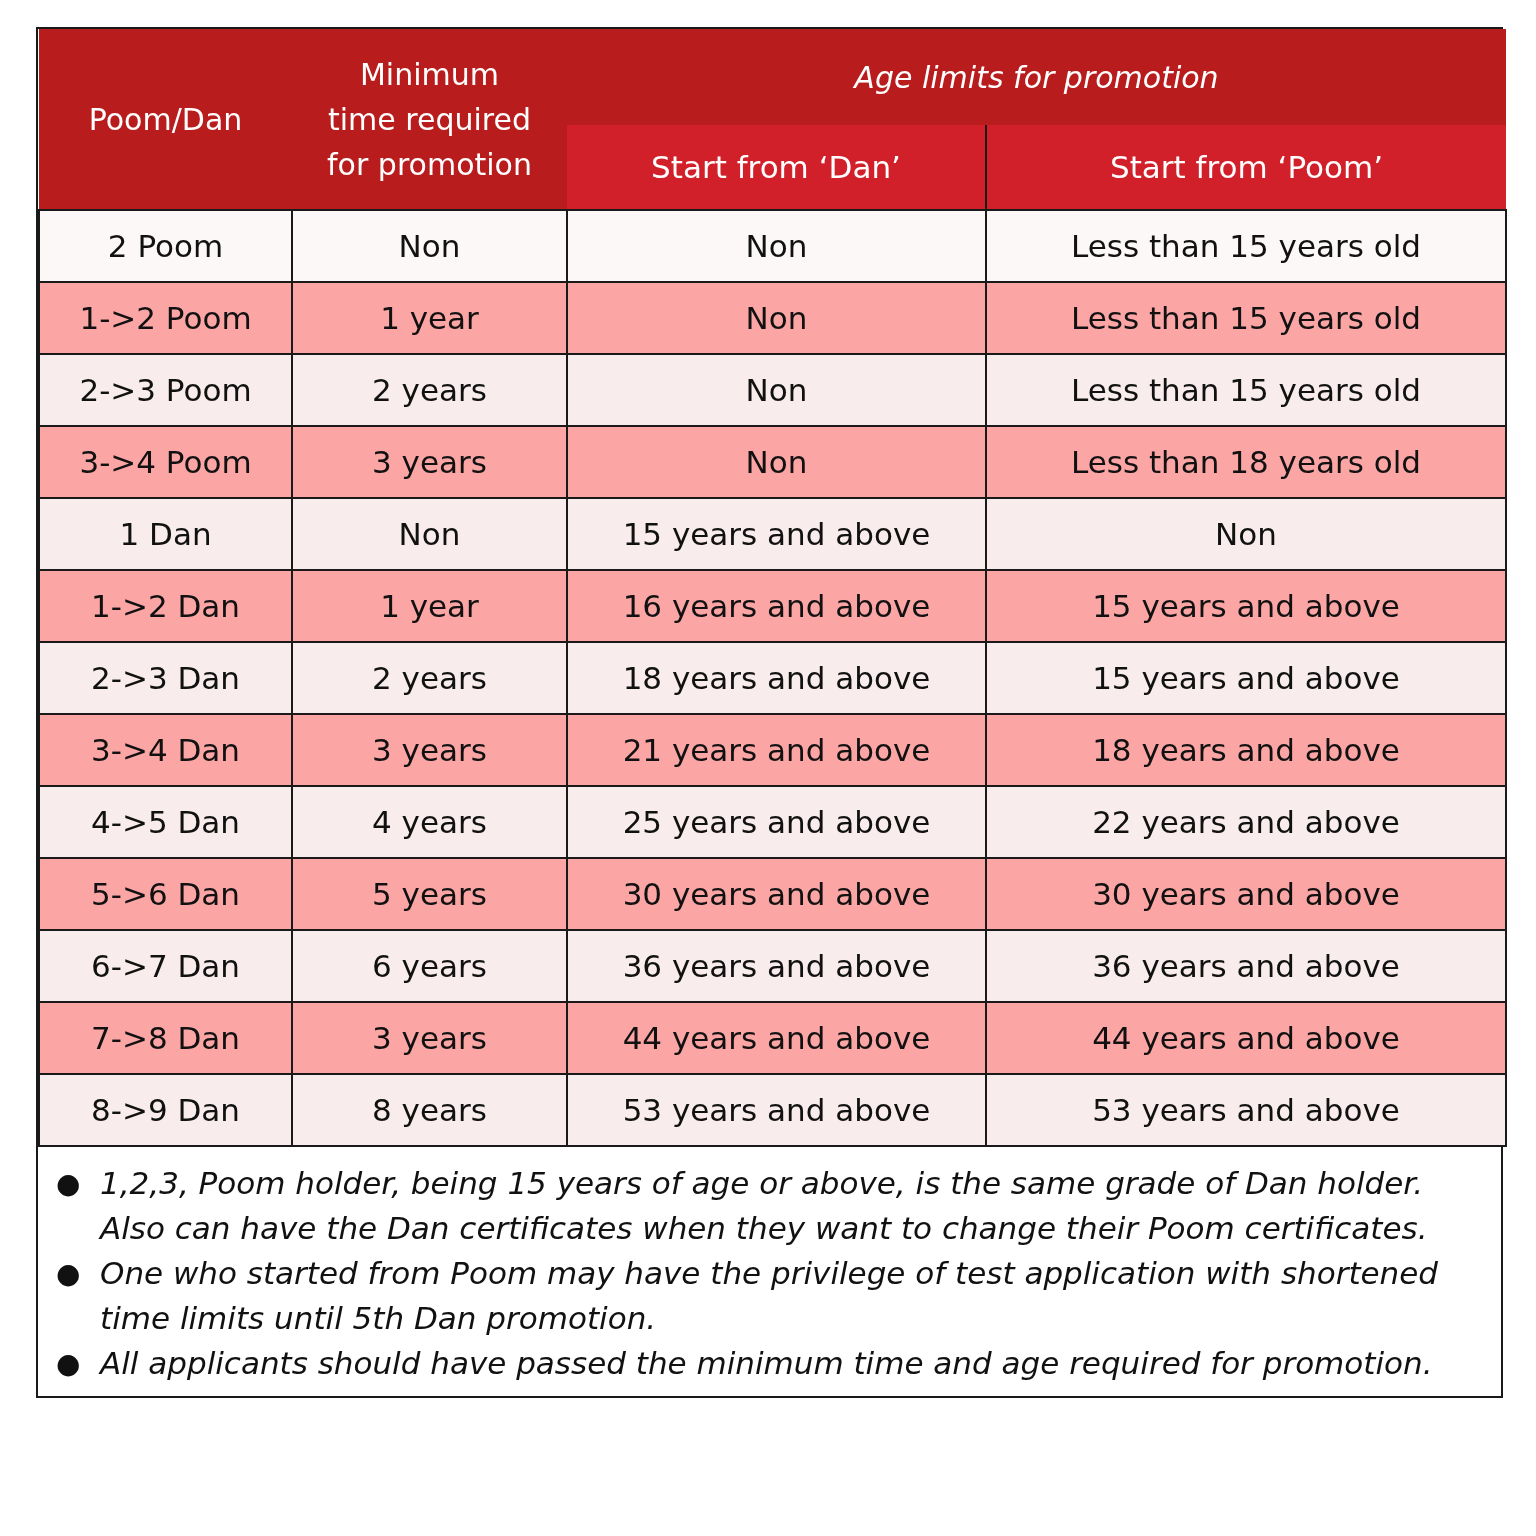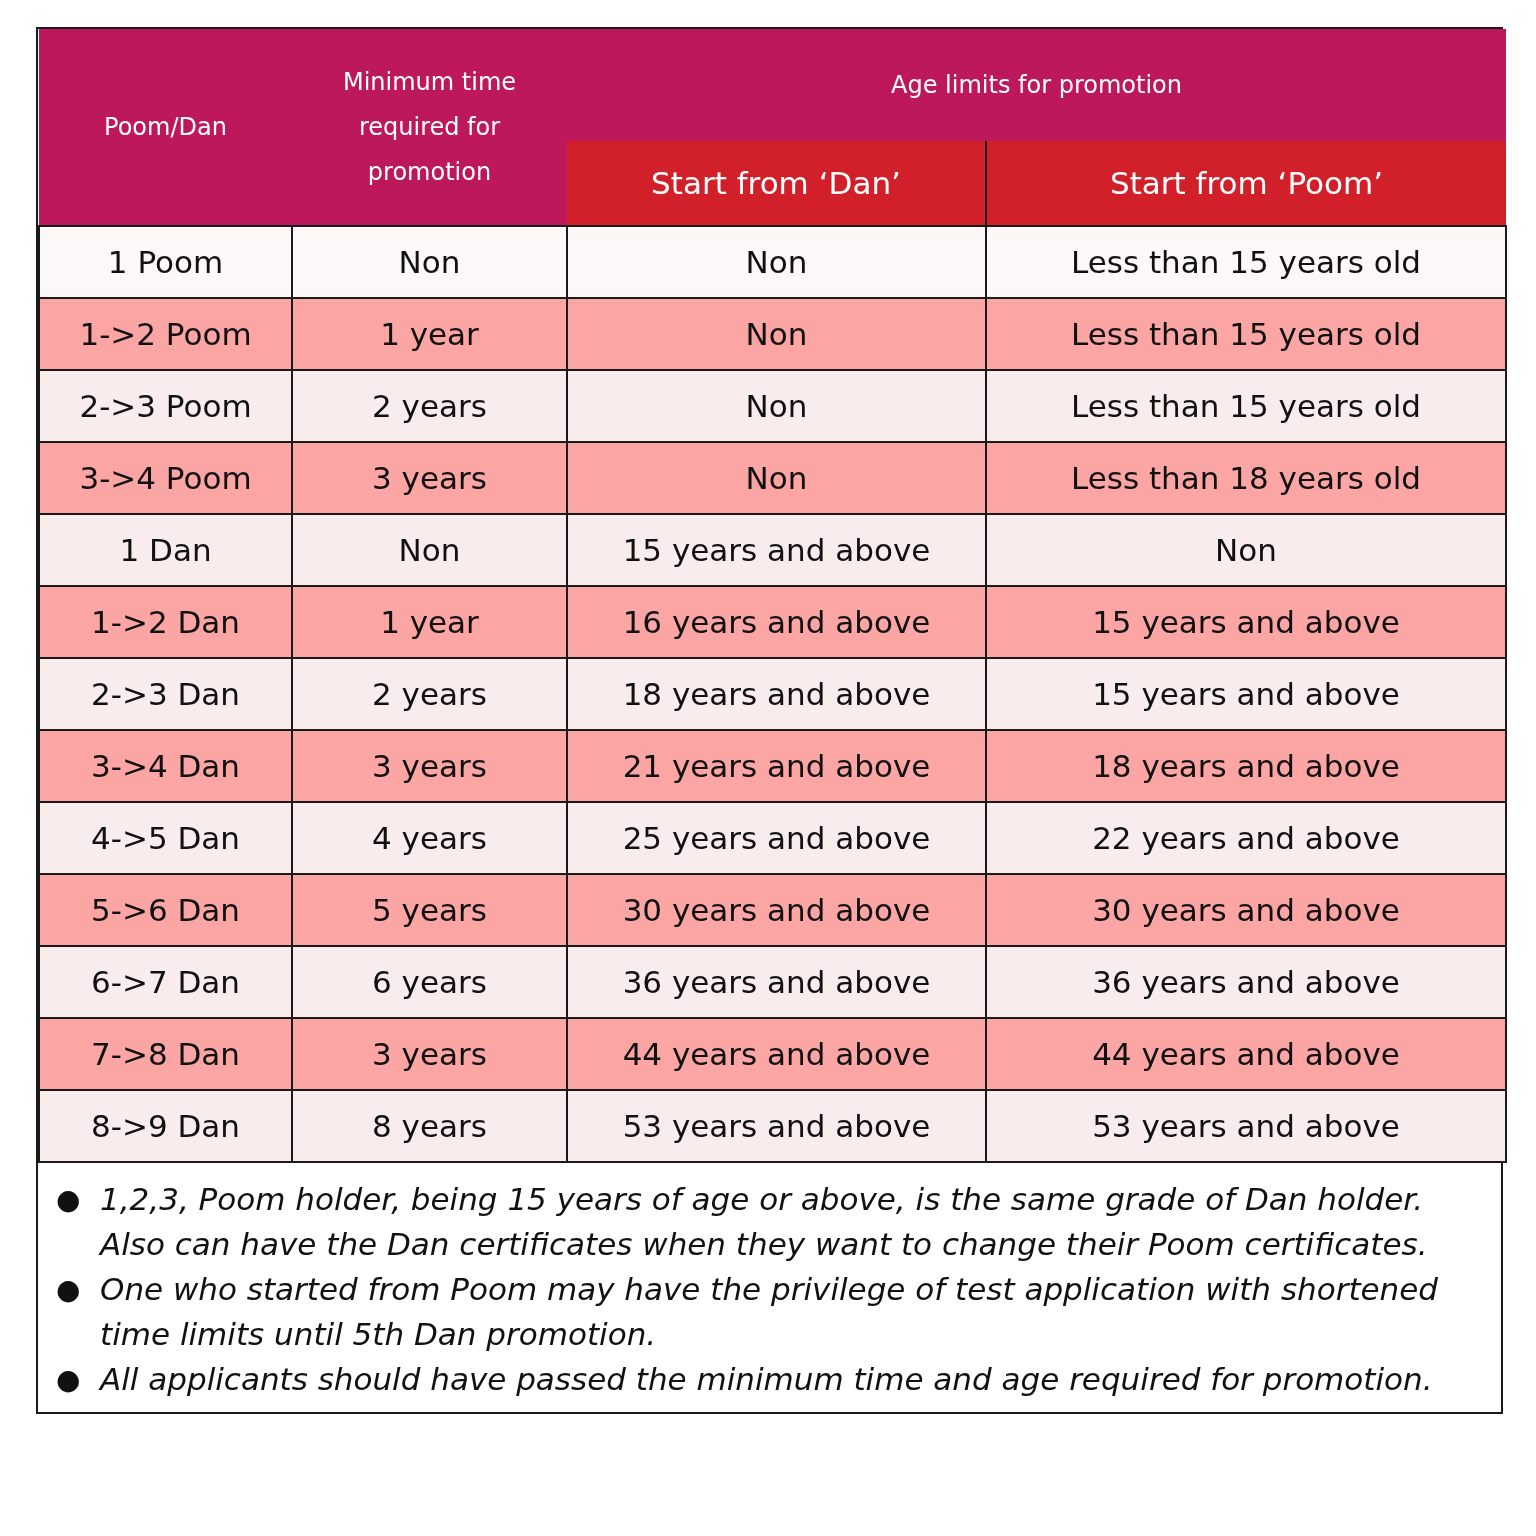--- a/index.html
+++ b/index.html
@@ -7,22 +7,22 @@
     .frame {
       position: absolute; left: 36px; top: 27px; width: 1467px;
       border: 2px solid #1a1a1a; box-sizing: border-box;
     }
     table { border-collapse: collapse; width: 100%; table-layout: fixed; }
     col.c1 { width: 253px; }
     col.c2 { width: 275px; }
     col.c3 { width: 419px; }
     col.c4 { width: 520px; }
     th, td { text-align: center; vertical-align: middle; padding: 0; }
-    .hdr-black { background: #be185d; color: #ffffff; font-weight: normal; font-size: 24px; line-height: 45px; }
-    .hdr-age { height: 112px; }
+    .hdr-black { background: #b91c1c; color: #ffffff; font-weight: normal; font-size: 30px; line-height: 45px; }
+    .hdr-age { height: 96px; font-style: italic; }
     .hdr-red { background: #d2202a; color: #ffffff; font-weight: normal; font-size: 31px; height: 84px; border-left: 2px solid #1a1a1a; }
     .hdr-red.first { border-left: none; }
     tbody td { font-size: 31px; color: #111111; height: 70px; border: 2px solid #1a1a1a; }
     tbody tr.odd td { background: #f9ecec; }
     tbody tr.even td { background: #fca5a5; }
     tbody tr:first-child td { background: #fcf8f7; }
     .app-title {
       background: #000000; color: #ffffff; text-align: center; font-size: 31px;
       height: 72px; line-height: 72px;
     }
@@ -50,21 +50,21 @@
         <th class="hdr-black" rowspan="2" style="padding:0 30px;"><span>Minimum time required for promotion</span></th>
         <th class="hdr-black hdr-age" colspan="2">Age limits for promotion</th>
       </tr>
       <tr>
         <th class="hdr-red first">Start from ‘Dan’</th>
         <th class="hdr-red">Start from ‘Poom’</th>
       </tr>
     </thead>
     <tbody>
       <tr class="odd">
-        <td>1 Poom</td>
+        <td>2 Poom</td>
         <td>Non</td>
         <td>Non</td>
         <td>Less than 15 years old</td>
       </tr>
       <tr class="even">
         <td>1-&gt;2 Poom</td>
         <td>1 year</td>
         <td>Non</td>
         <td>Less than 15 years old</td>
       </tr>

